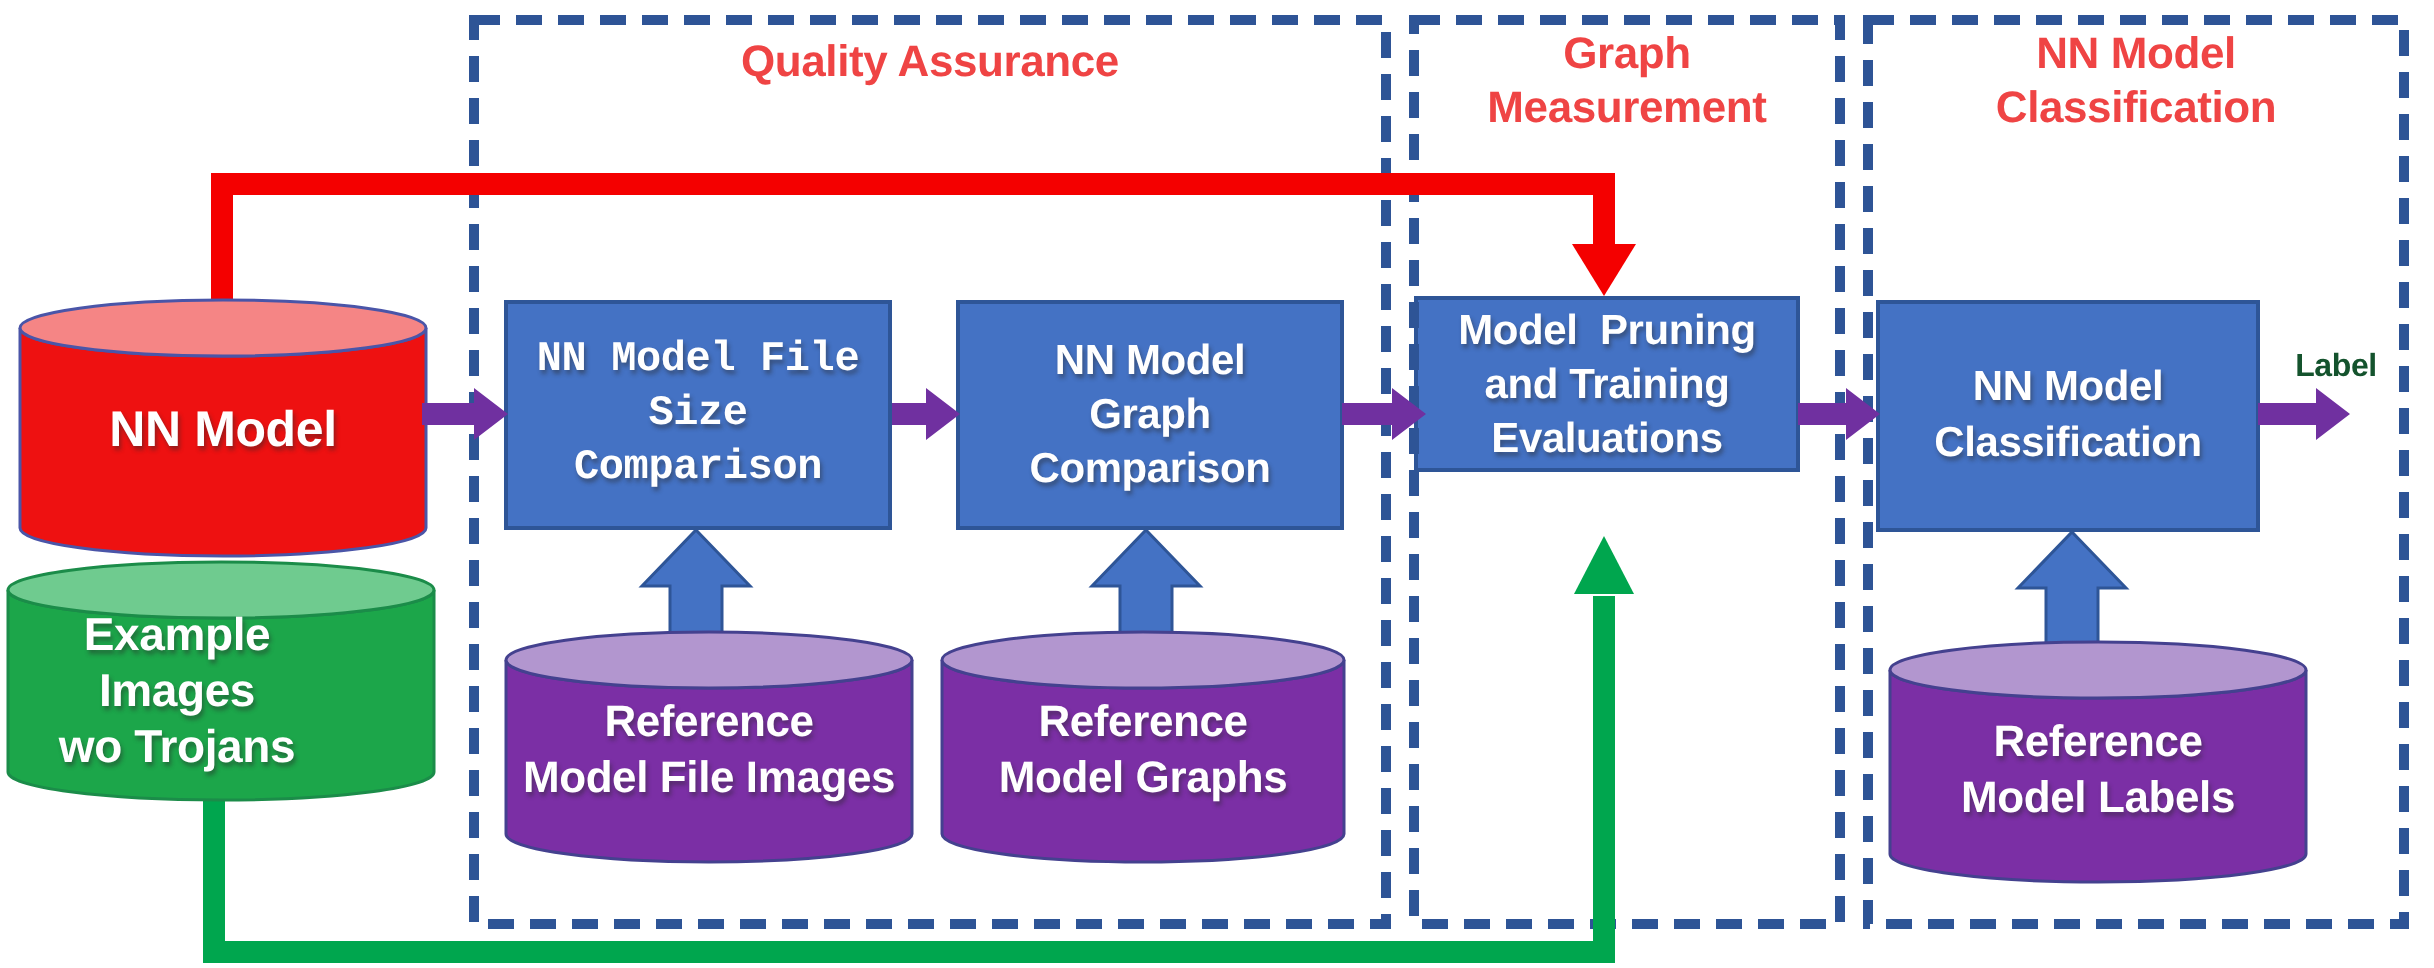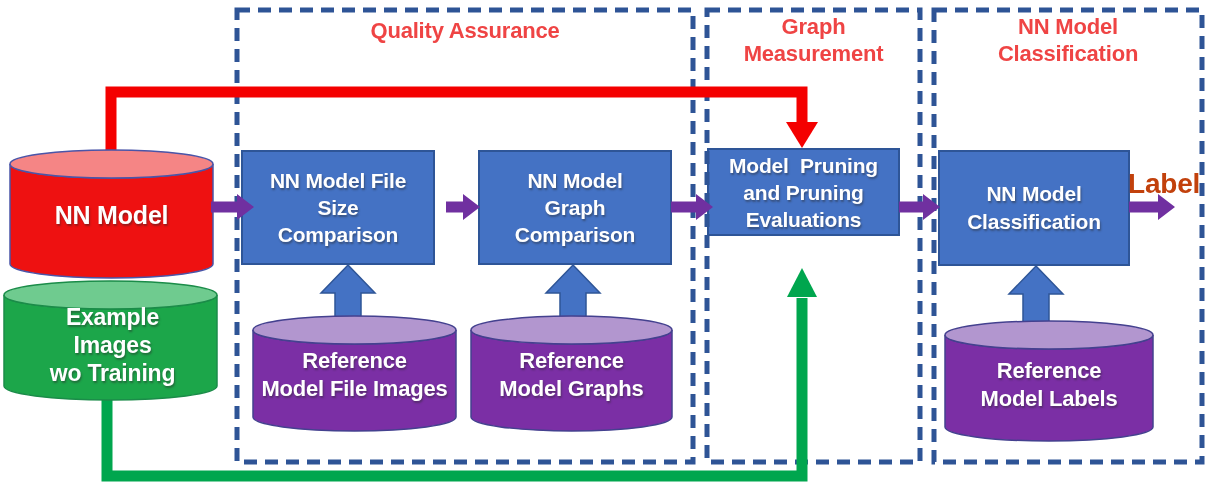--- a/index.html
+++ b/index.html
@@ -14,42 +14,42 @@
     color:#fff;font-size:21px;line-height:27px;text-shadow:1px 2px 2px rgba(40,40,40,.45);
   }
   .cyl-label{
     position:absolute;z-index:3;display:flex;flex-direction:column;align-items:center;justify-content:center;
     text-align:center;color:#fff;text-shadow:1px 2px 2px rgba(40,40,40,.45);
   }
   .section-title{
     position:absolute;z-index:3;text-align:center;color:#ef4444;font-size:22px;line-height:27px;
   }
   .out-label{
-    position:absolute;z-index:3;text-align:left;color:#c2410c;font-size:28px;line-height:26px;
+    position:absolute;z-index:3;text-align:center;color:#14532d;font-size:16px;line-height:26px;
   }
   .ln{white-space:pre-wrap;}
 </style>
 </head>
 <body>
 
 <div class="canvas">
 
-  <div class="pbox" style="left:241px;top:150px;width:194px;height:115px;">
+  <div class="pbox" style="left:252px;top:150px;width:194px;height:115px;font-family:Liberation Mono, monospace;">
     <div class="ln">NN Model File</div>
     <div class="ln">Size</div>
     <div class="ln">Comparison</div>
   </div>
   <div class="pbox" style="left:478px;top:150px;width:194px;height:115px;">
     <div class="ln">NN Model</div>
     <div class="ln">Graph</div>
     <div class="ln">Comparison</div>
   </div>
   <div class="pbox" style="left:707px;top:148px;width:193px;height:88px;">
     <div class="ln">Model  Pruning</div>
-    <div class="ln">and Pruning</div>
+    <div class="ln">and Training</div>
     <div class="ln">Evaluations</div>
   </div>
   <div class="pbox" style="left:938px;top:150px;width:192px;height:116px;line-height:28px;">
     <div class="ln">NN Model</div>
     <div class="ln">Classification</div>
   </div>
 
   <svg class="layer" width="1217" height="484" viewBox="0 0 1217 484">
 
     <rect x="237" y="10" width="456" height="452" fill="none" stroke="#2E5496" stroke-width="5" stroke-dasharray="13 8"></rect>
@@ -96,23 +96,23 @@
     <div class="ln">Measurement</div>
   </div>
   <div class="section-title" style="left:934px;top:13px;width:268px;">
     <div class="ln">NN Model</div>
     <div class="ln">Classification</div>
   </div>
 
   <div class="cyl-label" style="left:10px;top:190px;width:203px;height:50px;font-size:25px;">
     <div class="ln">NN Model</div>
   </div>
-  <div class="cyl-label" style="left:4px;top:301px;width:169px;height:88px;font-size:23px;line-height:28px;margin-left:24px;">
+  <div class="cyl-label" style="left:4px;top:301px;width:169px;height:88px;font-size:23px;line-height:28px;">
     <div class="ln">Example Images</div>
-    <div class="ln">wo Training</div>
+    <div class="ln">wo Trojans</div>
   </div>
   <div class="cyl-label" style="left:253px;top:332px;width:203px;height:86px;font-size:22px;line-height:28px;">
     <div class="ln">Reference</div>
     <div class="ln">Model File Images</div>
   </div>
   <div class="cyl-label" style="left:471px;top:332px;width:201px;height:86px;font-size:22px;line-height:28px;">
     <div class="ln">Reference</div>
     <div class="ln">Model Graphs</div>
   </div>
   <div class="cyl-label" style="left:945px;top:337px;width:208px;height:96px;font-size:22px;line-height:28px;">

